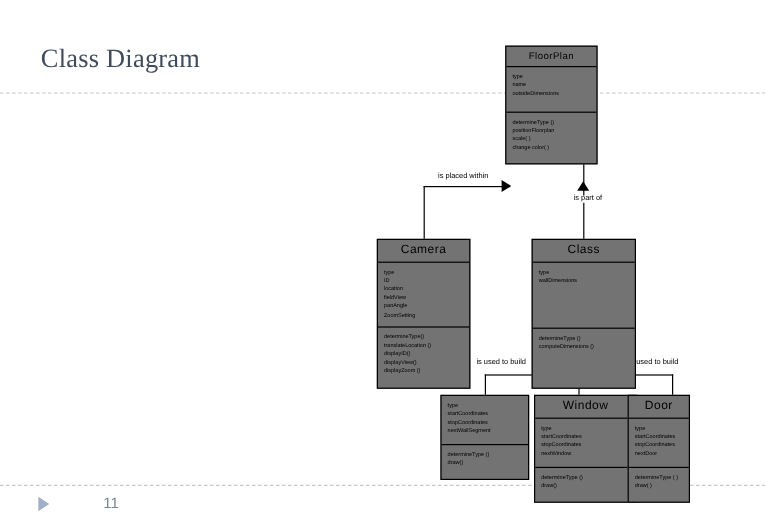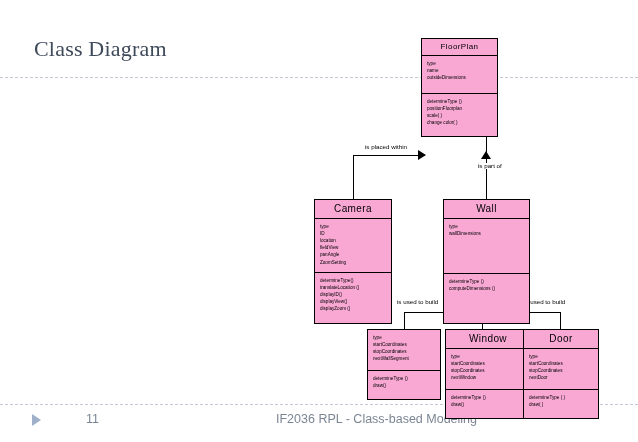--- a/index.html
+++ b/index.html
@@ -63,21 +63,21 @@
     font-size: 12.5px;
     color: #7b8694;
     white-space: nowrap;
   }
 
   
   .uml {
     position: absolute;
     box-sizing: border-box;
     border: 1px solid #000;
-    background: #f9a8d4;
+    background: #737373;
     z-index: 5;
   }
   .uml .cname {
     text-align: center;
     font-size: 10px;
     color: #000;
     padding: 4px 2px 4px 2px;
     letter-spacing: 0.4px;
     border-bottom: 1px solid #000;
     line-height: 1;
@@ -101,21 +101,21 @@
   #cls-camera     { left: 314px; top: 199px; width: 78px; }
   #cls-camera     .attrs { height: 45px; }
   #cls-camera     .ops   { height: 42px; }
 
   #cls-wall       { left: 443px; top: 199px; width: 87px; }
   #cls-wall       .attrs { height: 46px; }
   #cls-wall       .ops   { height: 41px; }
 
   #cls-wallsegment { left: 367px; top: 329px; width: 74px; }
   #cls-window      { left: 445px; top: 329px; width: 86px; }
-  #cls-door        { left: 523px; top: 329px; width: 76px; }
+  #cls-door        { left: 523px; top: 329px; width: 52px; }
   .leaf .attrs { height: 32px; }
   .leaf .ops   { height: 20px; }
 
   
   .ln {
     position: absolute;
     background: #000;
     z-index: 2;
   }
   .lnh { height: 1px; }
@@ -216,21 +216,21 @@
     <div class="ops">
       <div class="row">determineType()</div>
       <div class="row">translateLocation ()</div>
       <div class="row">displayID()</div>
       <div class="row">displayView()</div>
       <div class="row">displayZoom ()</div>
     </div>
   </div>
 
   <div class="uml" id="cls-wall">
-    <div class="cname">Wall</div>
+    <div class="cname">Class</div>
     <div class="attrs">
       <div class="row">type</div>
       <div class="row">wallDimensions</div>
     </div>
     <div class="ops">
       <div class="row">determineType ()</div>
       <div class="row">computeDimensions  ()</div>
     </div>
   </div>
 
@@ -270,15 +270,14 @@
       <div class="row">nextDoor</div>
     </div>
     <div class="ops">
       <div class="row">determineType ( )</div>
       <div class="row">draw( )</div>
     </div>
   </div>
 
   <div id="footer-triangle"></div>
   <div id="page-number">11</div>
-  <div id="footer-text">IF2036 RPL - Class-based Modeling</div>
 
 </div>
 
 </body></html>

